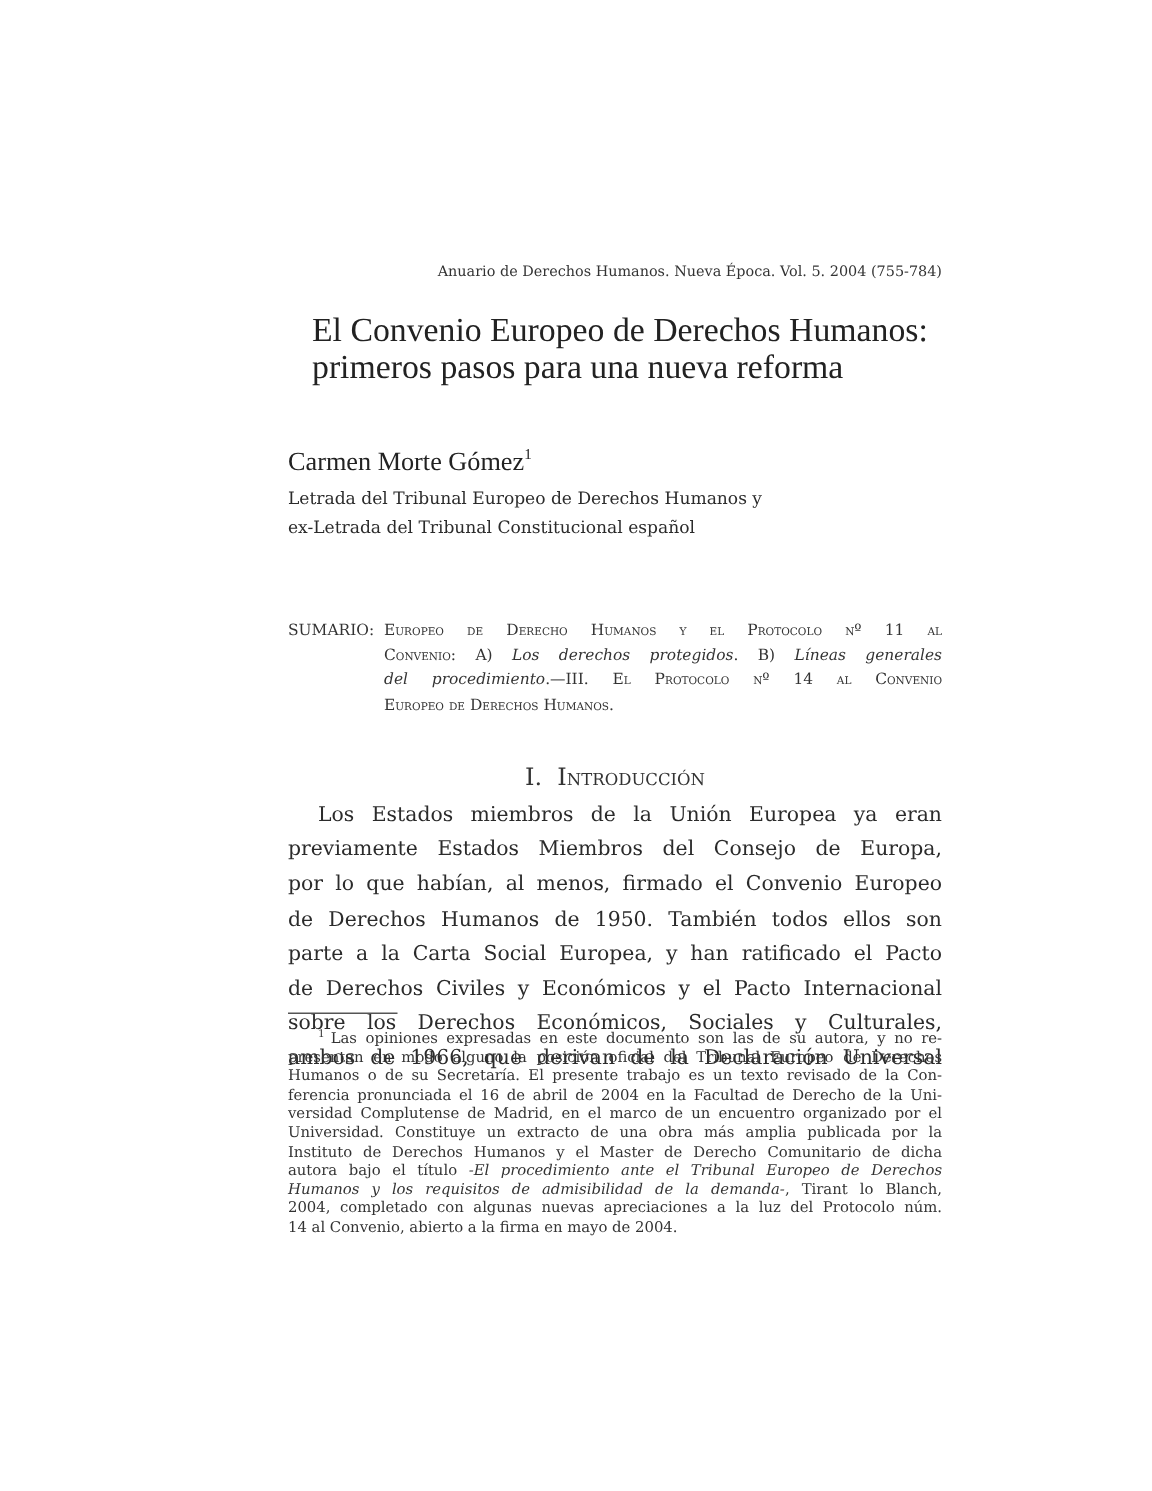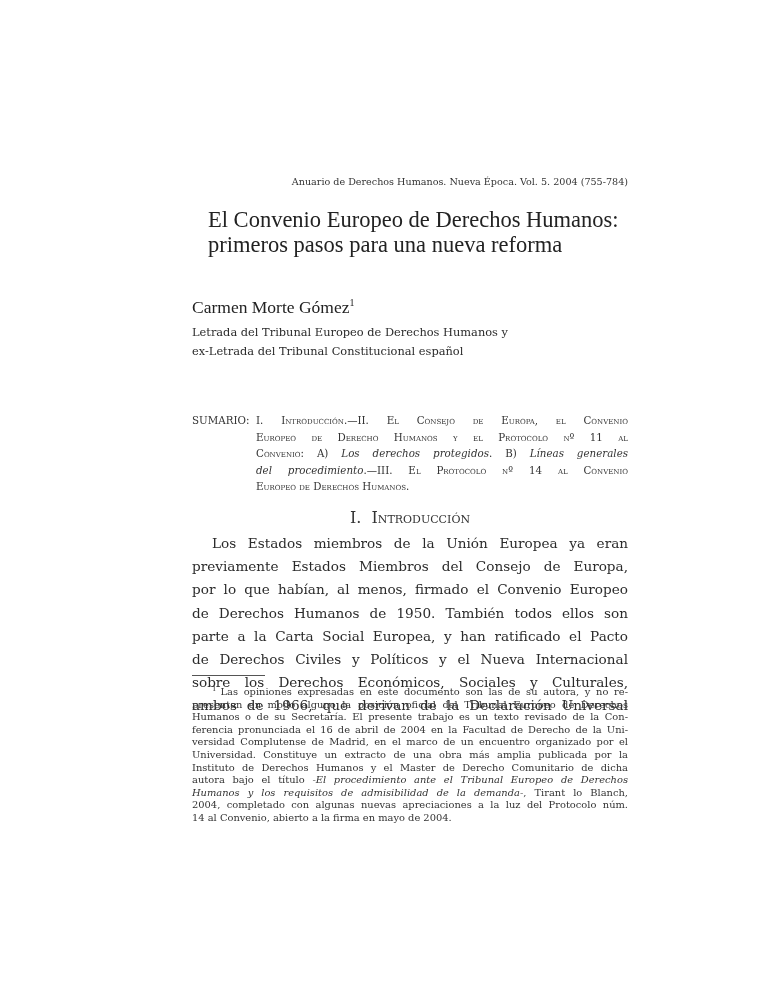--- a/index.html
+++ b/index.html
@@ -50,39 +50,38 @@
   </div>
 
   <div class="affil">
     <div>Letrada del Tribunal Europeo de Derechos Humanos y</div>
     <div>ex-Letrada del Tribunal Constitucional español</div>
   </div>
 
   <div class="sumario">
     <div class="sumario-label">SUMARIO:</div>
     <div class="sumario-text">
-      <div style="text-align:justify;text-align-last:justify;white-space:nowrap;">I. <span class="sc">Introducción</span>.—II. <span class="sc">El Consejo de Europa, el Convenio</span></div>
       <div style="text-align:justify;text-align-last:justify;white-space:nowrap;"><span class="sc">Europeo de Derecho Humanos y el Protocolo nº 11 al</span></div>
       <div style="text-align:justify;text-align-last:justify;white-space:nowrap;"><span class="sc">Convenio</span>: A) <i>Los derechos protegidos</i>. B) <i>Líneas generales</i></div>
       <div style="text-align:justify;text-align-last:justify;white-space:nowrap;"><i>del procedimiento</i>.—III. <span class="sc">El Protocolo nº 14 al Convenio</span></div>
       <div style="white-space:nowrap;"><span class="sc">Europeo de Derechos Humanos</span>.</div>
     </div>
   </div>
 
   <div class="section-heading">
     <span>I.</span>&nbsp;&nbsp;<span class="sc">Introducción</span>
   </div>
 
   <div class="body-text">
     <span class="line indent">Los Estados miembros de la Unión Europea ya eran</span>
     <span class="line">previamente Estados Miembros del Consejo de Europa,</span>
     <span class="line">por lo que habían, al menos, firmado el Convenio Europeo</span>
     <span class="line">de Derechos Humanos de 1950. También todos ellos son</span>
     <span class="line">parte a la Carta Social Europea, y han ratificado el Pacto</span>
-    <span class="line">de Derechos Civiles y Políticos y el Nueva Internacional</span>
+    <span class="line">de Derechos Civiles y Económicos y el Pacto Internacional</span>
     <span class="line">sobre los Derechos Económicos, Sociales y Culturales,</span>
     <span class="line">ambos de 1966, que derivan de la Declaración Universal</span>
   </div>
 
   <div class="footnote-rule"></div>
 
   <div class="footnote">
     <span class="fline"><span class="fn-num">1</span><span>Las opiniones expresadas en este documento son las de su autora, y no re-</span></span>
     <span class="fline">presentan en modo alguno la posición oficial del Tribunal Europeo de Derechos</span>
     <span class="fline">Humanos o de su Secretaría. El presente trabajo es un texto revisado de la Con-</span>

